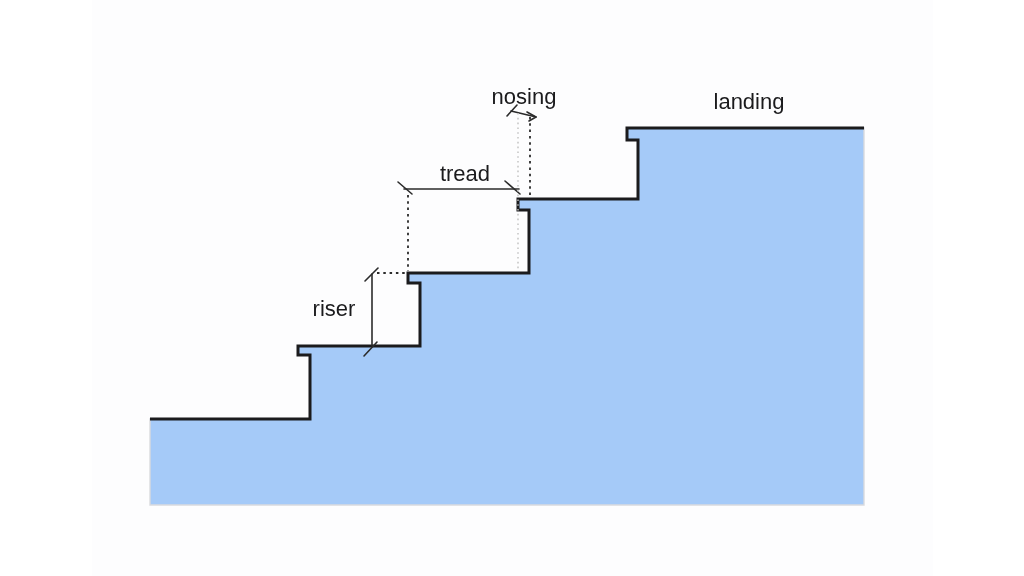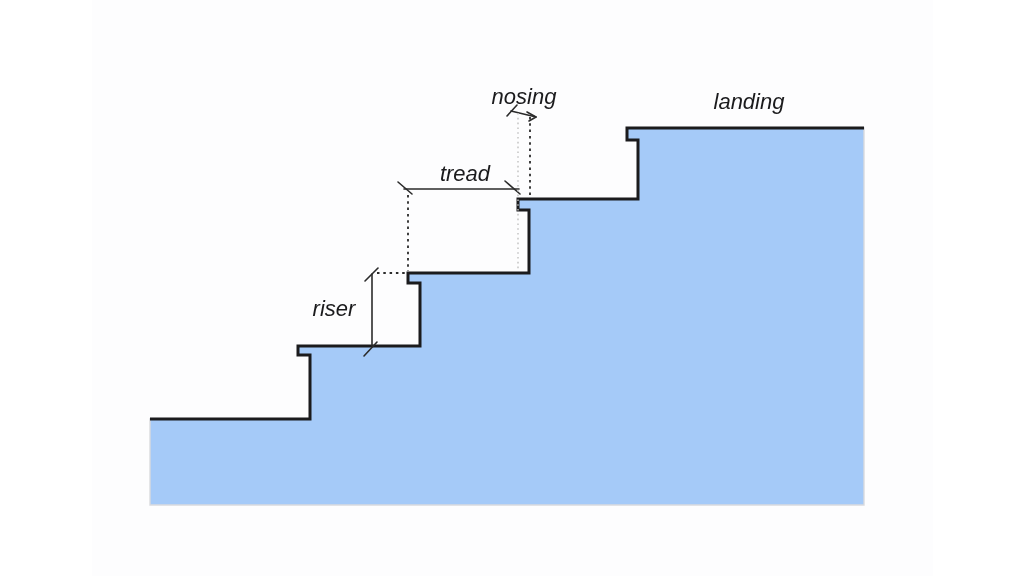--- a/index.html
+++ b/index.html
@@ -9,21 +9,20 @@
     height: 576px;
     background: #ffffff;
     overflow: hidden;
     font-family: "Liberation Sans", sans-serif;
   }
   .stage {
     position: relative;
     width: 852px;
     height: 576px;
     background: var(--c-background, #ffffff);
-    font-style: italic;
   }
   .canvas-area {
     position: absolute;
     left: 92px;
     top: 0;
     width: 841px;
     height: 576px;
     background: var(--c-canvas, #fdfdfe);
   }
   svg.diagram {

